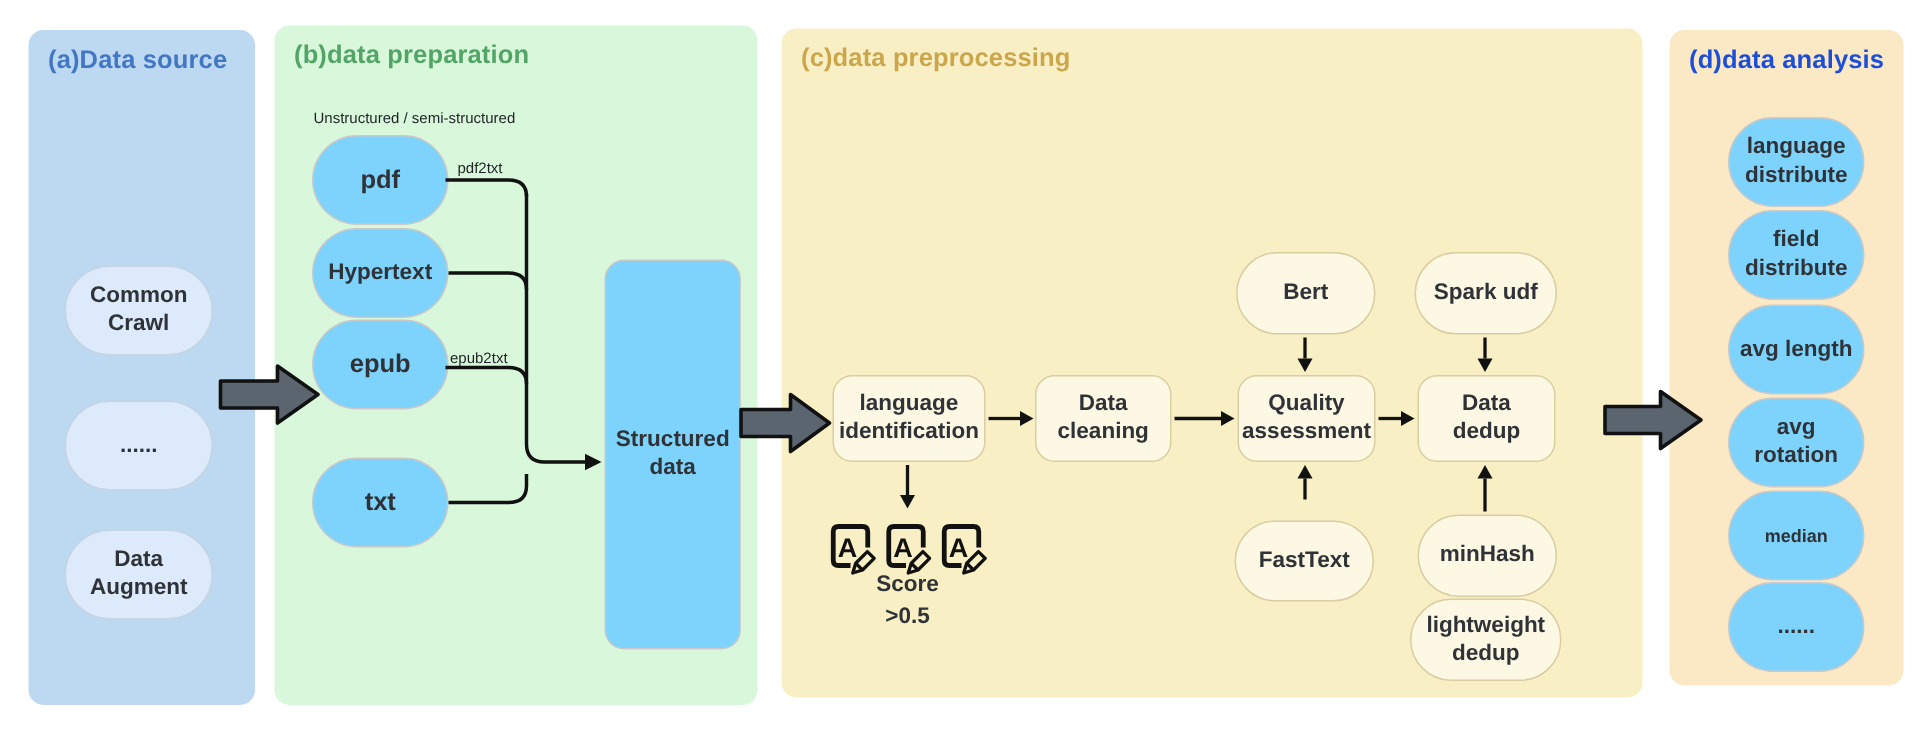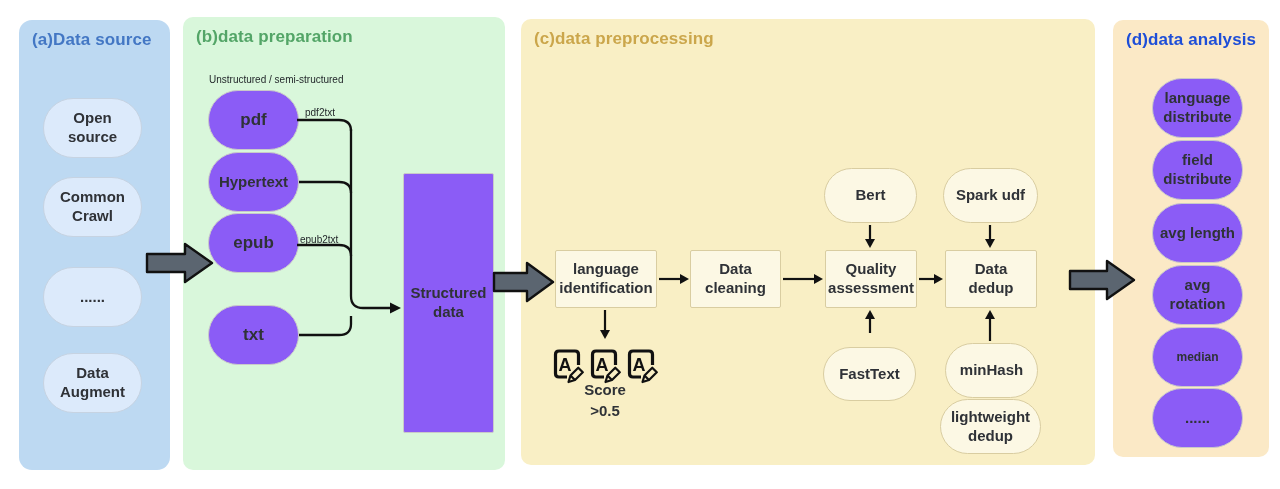--- a/index.html
+++ b/index.html
@@ -1,56 +1,55 @@
 <!DOCTYPE html>
 <html><head>
 <meta charset="utf-8">
 <style>
   html,body{margin:0;padding:0;background:#ffffff;}
   #canvas{
     position:relative;width:1280px;height:489px;overflow:hidden;
     font-family:"Liberation Sans",sans-serif;background:#ffffff;
   }
   .panel{position:absolute;border-radius:10px;}
-  .panel-a{left:19px;top:20px;width:151px;height:450px;background:#bdd9f2;border-radius:13px;}
+  .panel-a{left:19px;top:20px;width:151px;height:450px;background:#bdd9f2;}
   .panel-b{left:183px;top:17px;width:322px;height:453px;background:#d9f7db;}
   .panel-c{left:521px;top:19px;width:574px;height:446px;background:#f9efc5;}
   .panel-d{left:1113px;top:20px;width:156px;height:437px;background:#fbe9c6;}
   .panel-title{position:absolute;left:13px;top:10px;font-size:17px;font-weight:bold;letter-spacing:.1px;}
   .title-a{color:#4377c4;}
   .title-b{color:#53a567;}
   .title-c{color:#cba64b;}
   .title-d{color:#1d4ed8;}
   .node{
     position:absolute;display:flex;align-items:center;justify-content:center;
     text-align:center;font-weight:bold;font-size:15px;line-height:1.25;
     color:#2f3237;box-sizing:border-box;padding:0 6px;
   }
   .stadium{border-radius:34px;}
   .blue{background:#dceafb;border:1.5px solid #c6d3e2;}
-  .gray{background:#8b5cf6;border:1.5px solid #c9c9c9;}
+  .gray{background:#7dd3fc;border:1.5px solid #c9c9c9;}
   .cream{background:#fcf8e4;border:1.5px solid #d9cda1;}
-  .rect{border-radius:2px;}
+  .rect{border-radius:13px;}
   .small-label{position:absolute;font-size:10px;color:#1f2327;font-weight:normal;}
   .score-text{position:absolute;width:80px;text-align:center;font-size:15px;font-weight:bold;color:#2f3237;}
   #overlay{position:absolute;left:0;top:0;pointer-events:none;}
   .watermark{
     position:absolute;right:2px;top:458px;font-size:17px;color:#f2a09a;
     font-weight:normal;letter-spacing:.5px;
   }
   .icon-row{position:absolute;left:29px;top:327px;display:flex;gap:3px;}
 </style>
 </head>
 <body>
 
 <div id="canvas">
 
   <div class="panel panel-a">
     <div class="panel-title title-a">(a)Data source</div>
-    <div class="node stadium blue" style="left:24px;top:78px;width:99px;height:60px;">Open source</div>
     <div class="node stadium blue" style="left:24px;top:157px;width:99px;height:60px;">Common Crawl</div>
     <div class="node stadium blue" style="left:24px;top:247px;width:99px;height:60px;">......</div>
     <div class="node stadium blue" style="left:24px;top:333px;width:99px;height:60px;">Data Augment</div>
   </div>
 
   <div class="panel panel-b">
     <div class="panel-title title-b">(b)data preparation</div>
     <div class="small-label" style="left:26px;top:57px;">Unstructured / semi-structured</div>
     <div class="node stadium gray" style="left:25px;top:135px;width:91px;height:60px;">Hypertext</div>
     <div class="node stadium gray" style="left:25px;top:73px;width:91px;height:60px;font-size:17px;">pdf</div>

